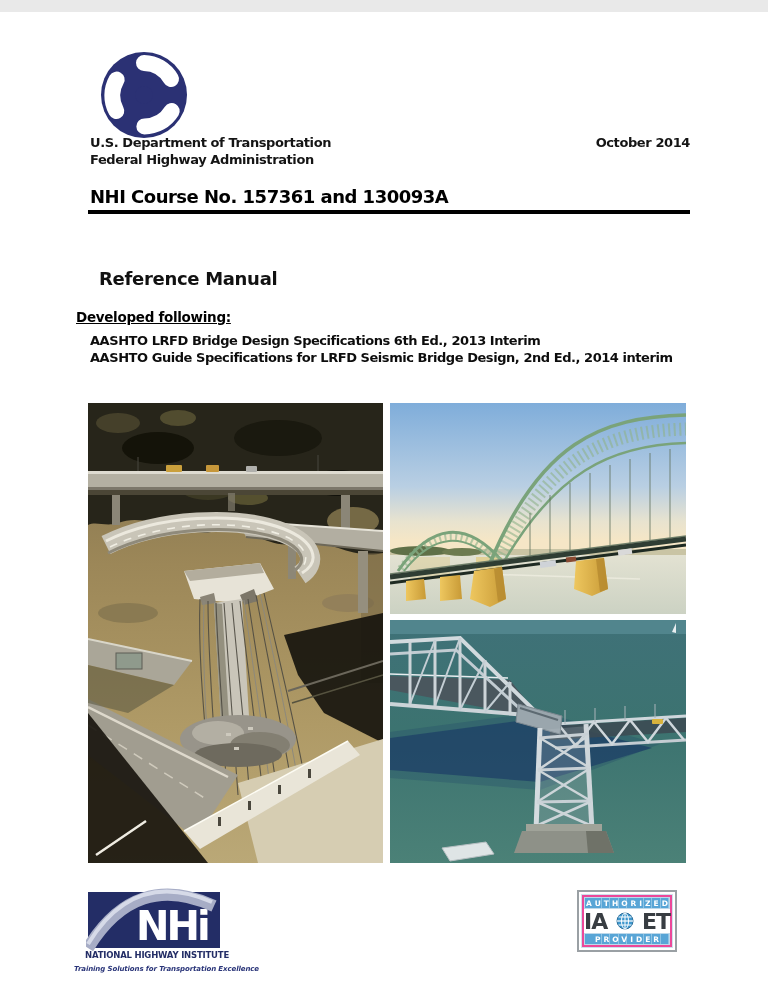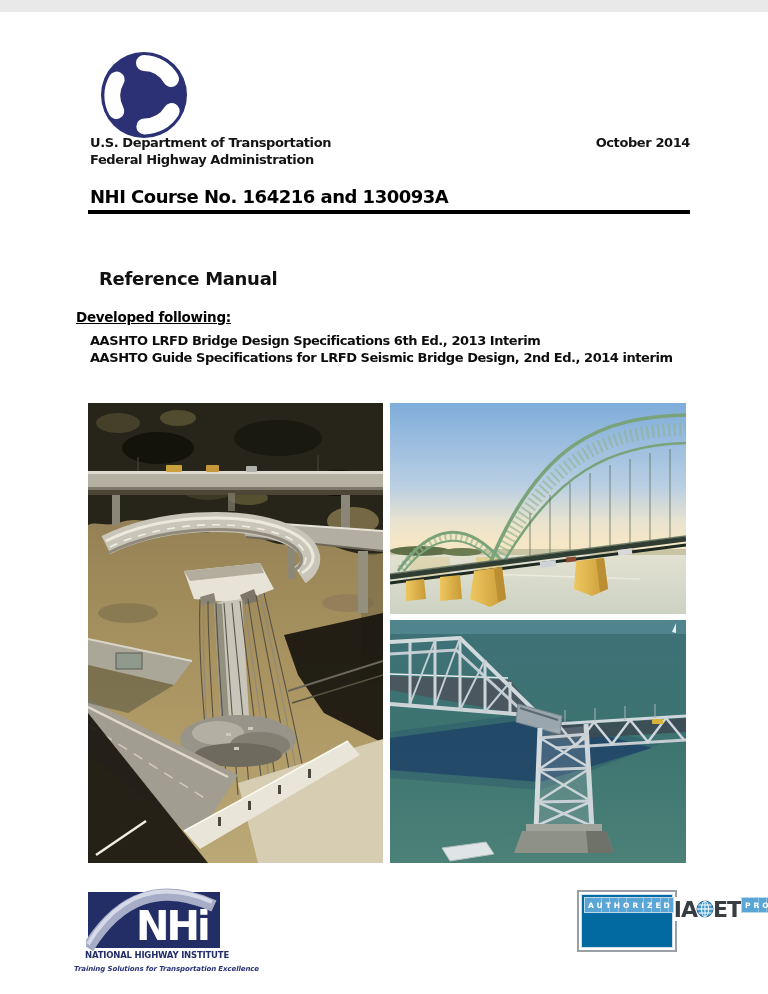--- a/index.html
+++ b/index.html
@@ -14,22 +14,22 @@
   .subtitle{font-size:18px;font-weight:bold;letter-spacing:-0.3px;color:#111;}
   .developed{font-size:13.5px;font-weight:bold;text-decoration:underline;letter-spacing:-0.3px;color:#000;}
   .spec{font-size:13px;font-weight:bold;line-height:17px;letter-spacing:-0.45px;white-space:nowrap;color:#0d0d0d;}
   .photo{position:absolute;overflow:hidden;}
   .photo svg{display:block;}
   
   .nhi-name{font-size:8.5px;font-weight:bold;letter-spacing:-0.2px;color:#232d66;width:140px;text-align:center;white-space:nowrap;}
   .nhi-tag{font-size:7px;font-style:italic;font-weight:bold;letter-spacing:-0.1px;color:#2a3579;width:164px;text-align:center;white-space:nowrap;}
   
   .iacet{width:100px;height:62px;border:2px solid #9aa0a4;background:#fff;box-sizing:border-box;padding:2px;}
-  .iacet-in{width:100%;height:100%;background:#0369a1;box-sizing:border-box;border:1px solid #cfe0ec;
-            display:flex;flex-direction:row;justify-content:space-between;padding:2px;}
+  .iacet-in{width:100%;height:100%;background:#ec4899;box-sizing:border-box;border:1px solid #cfe0ec;
+            display:flex;flex-direction:column;justify-content:space-between;padding:2px;}
   .iacet-band{height:14px;display:flex;align-items:center;justify-content:center;
               font-size:7.5px;font-weight:bold;color:#ffffff;letter-spacing:3px;text-indent:3px;
               border:1px solid #bcd8ea;
               background:repeating-linear-gradient(90deg,#58a5d6 0 7.6px,#8ec3e4 7.6px 8.4px);}
   .iacet-mid{height:24px;background:#ffffff;display:flex;align-items:center;justify-content:space-between;
              font-size:22px;font-weight:bold;letter-spacing:-1px;color:#383d42;}
   .iacet-mid svg{margin:0 -1px;}
 </style>
 </head>
 <body>
@@ -49,21 +49,21 @@
   </div>
 
   <div class="abs hdr-text" style="left:90px;top:123px;">
     <div>U.S. Department of Transportation</div>
     <div>Federal Highway Administration</div>
   </div>
   <div class="abs hdr-text pub-block" style="left:390px;top:123px;">
     <div>October 2014</div>
   </div>
 
-  <div class="abs course" style="left:90px;top:174px;">NHI Course No. 164216 and 130093A</div>
+  <div class="abs course" style="left:90px;top:174px;">NHI Course No. 157361 and 130093A</div>
   <div class="abs rule" style="left:88px;top:198px;width:602px;height:4px;"></div>
 
   <div class="abs subtitle" style="left:99px;top:256px;">Reference Manual</div>
 
   <div class="abs developed" style="left:76px;top:297px;">Developed following:</div>
   <div class="abs" style="left:90px;top:320px;">
     <div class="spec">AASHTO LRFD Bridge Design Specifications 6th Ed., 2013 Interim</div>
     <div class="spec">AASHTO Guide Specifications for LRFD Seismic Bridge Design, 2nd Ed., 2014 interim</div>
   </div>
 

